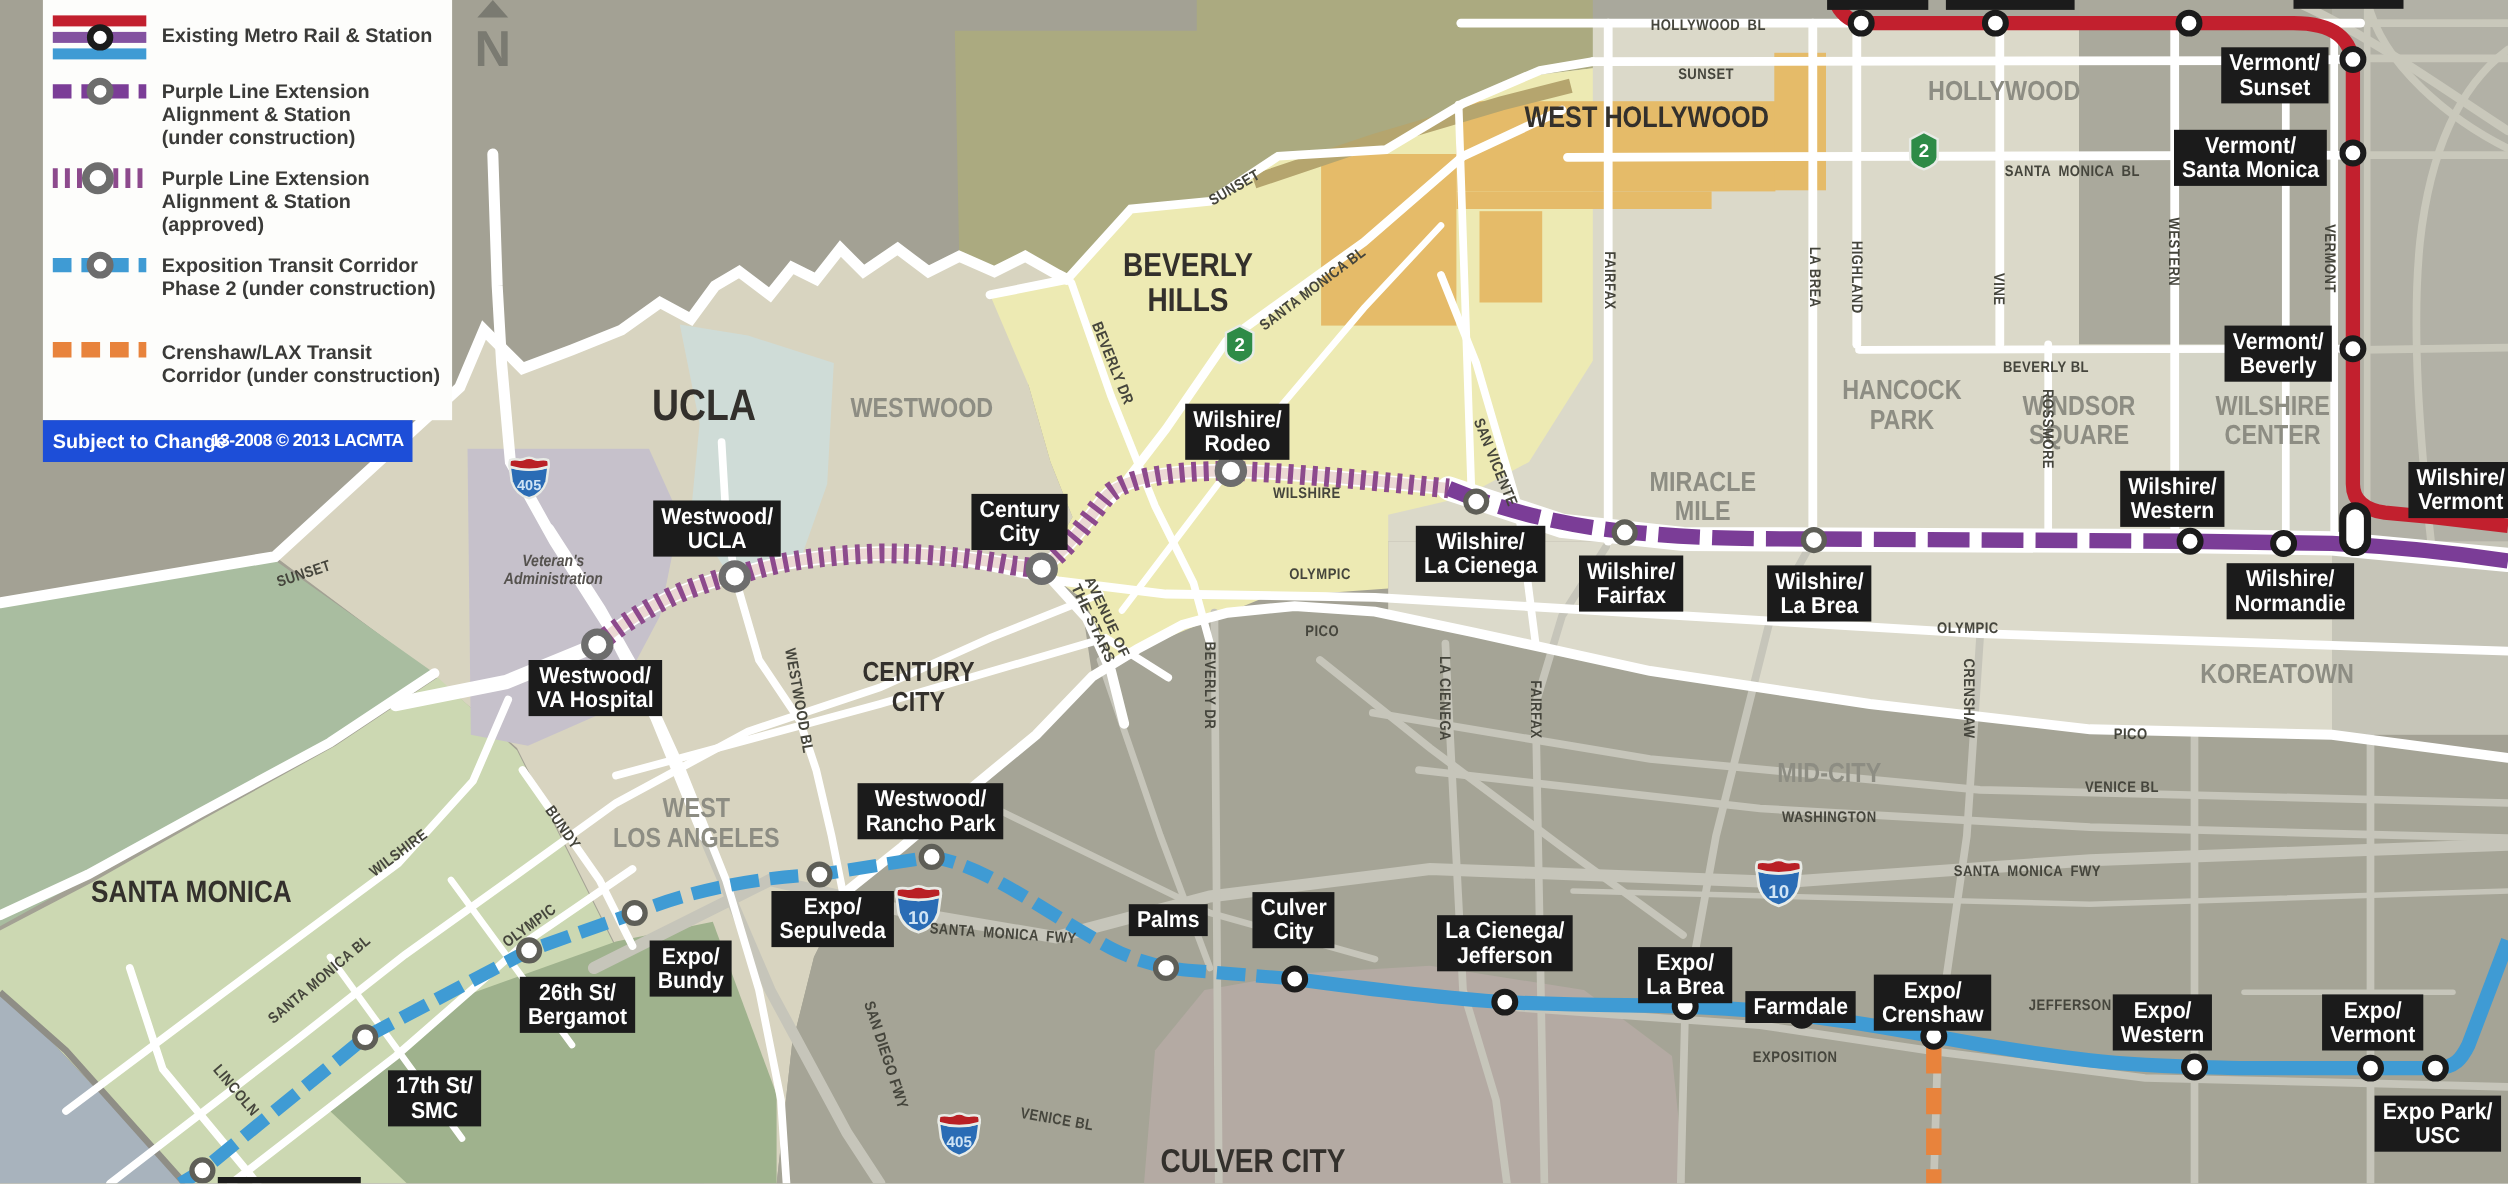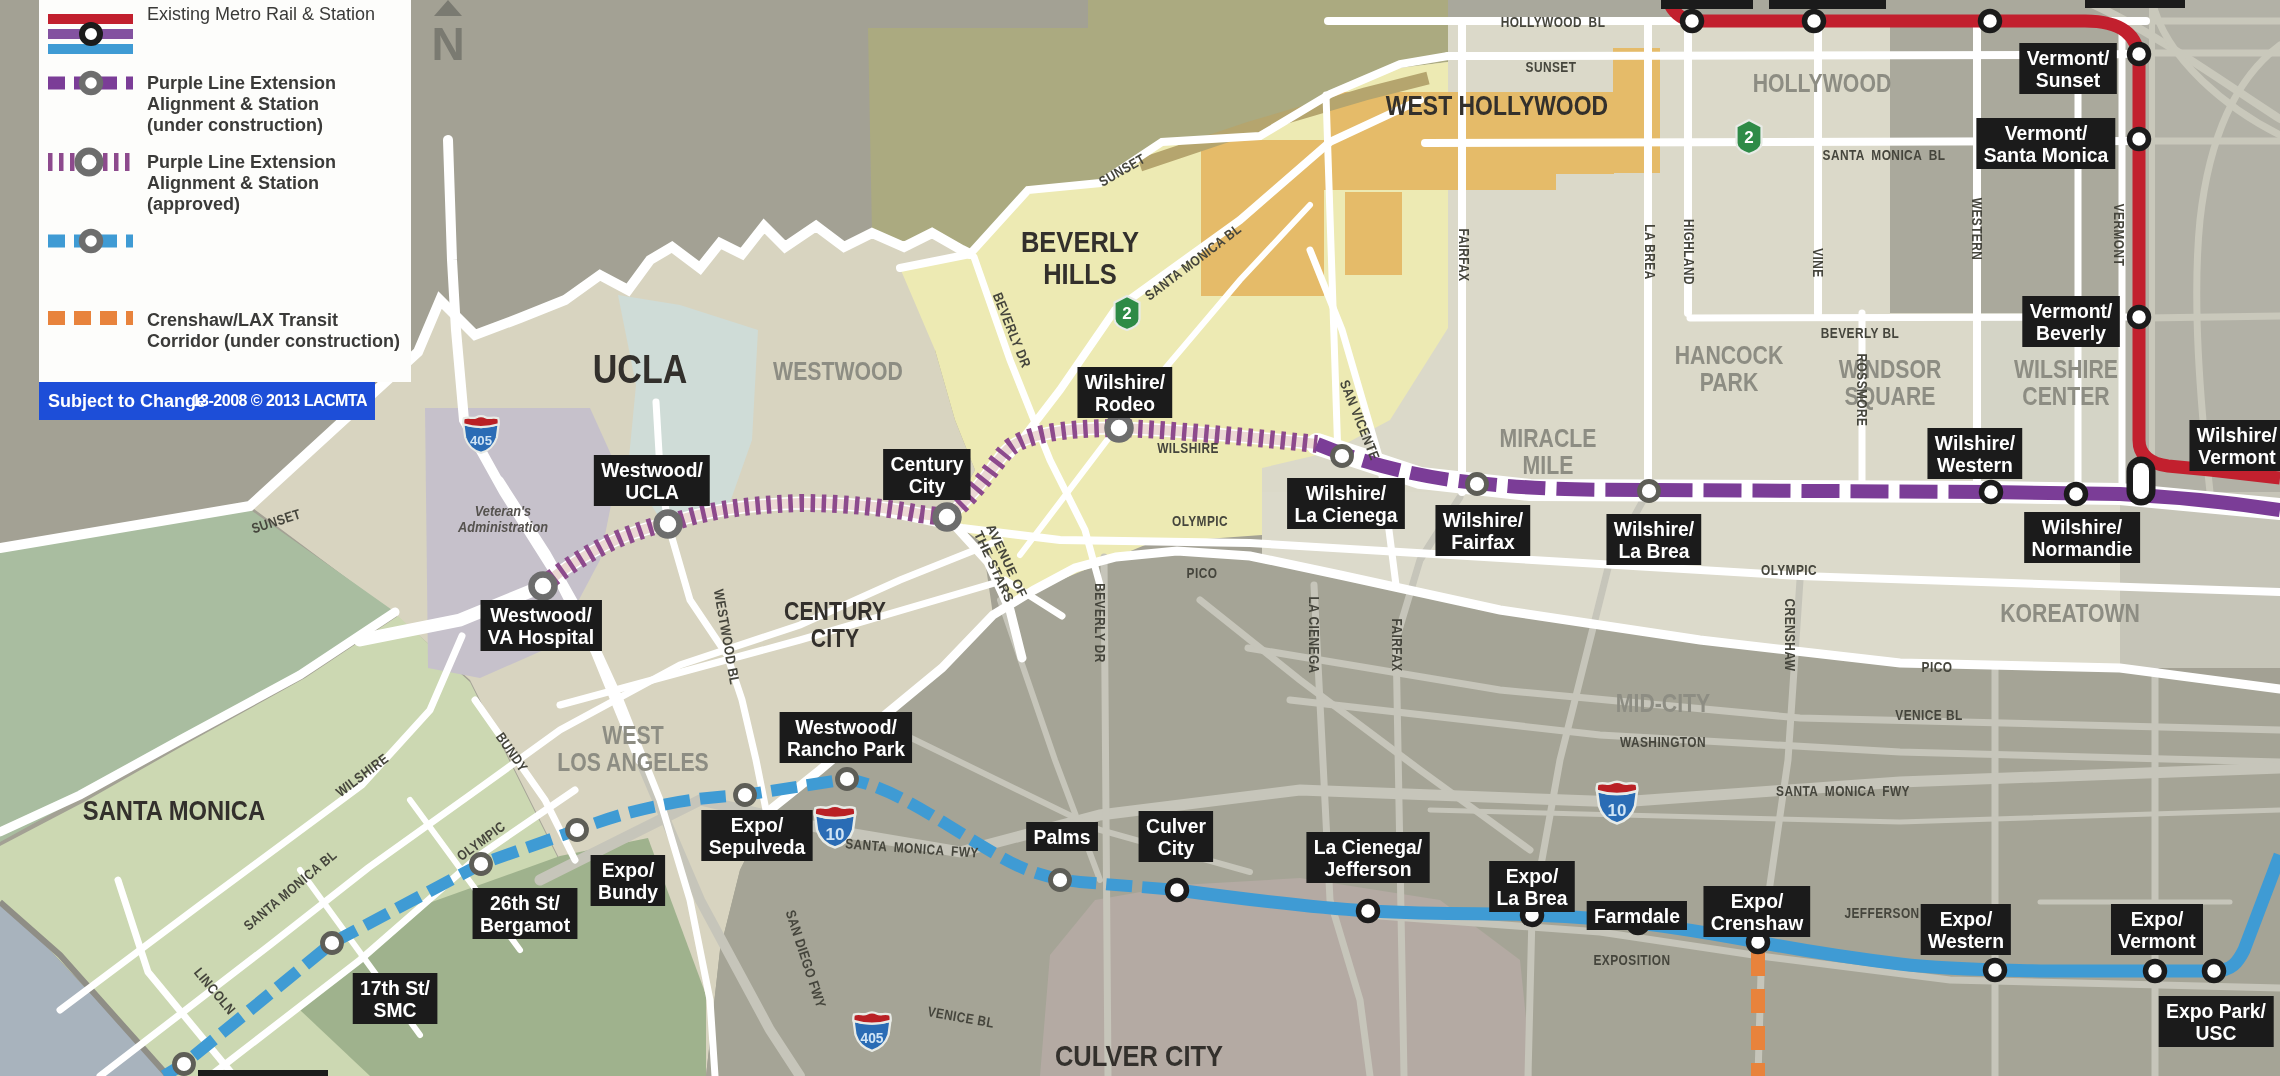--- a/index.html
+++ b/index.html
@@ -313,23 +313,24 @@
 
 <line x1="9" y1="162" x2="94" y2="162" stroke="#8d4a8d" stroke-width="18" stroke-dasharray="4.5 6.5"></line>
 <circle cx="50" cy="162" r="11" fill="#fff" stroke="#6d6d6d" stroke-width="7"></circle>
 
 <line x1="9" y1="241" x2="94" y2="241" stroke="#3f9bd4" stroke-width="13" stroke-dasharray="17 9"></line>
 <circle cx="52" cy="241" r="9" fill="#fff" stroke="#6d6d6d" stroke-width="6.5"></circle>
 
 <line x1="9" y1="318" x2="94" y2="318" stroke="#e8833c" stroke-width="14" stroke-dasharray="17 9"></line>
 </svg>
 
-<div style="position:absolute;left:108px;top:4px;font-size:18px;font-weight:normal;color:#3a3a38;line-height:20px;white-space:nowrap;">Existing Metro Rail &amp; Station</div>
+<div style="position:absolute;left:108px;top:22px;font-size:18px;font-weight:bold;color:#3a3a38;line-height:20px;white-space:nowrap;">Existing Metro Rail &amp; Station</div>
 <div style="position:absolute;left:108px;top:73px;font-size:18px;font-weight:bold;color:#3a3a38;line-height:21px;white-space:nowrap;">Purple Line Extension<br>Alignment &amp; Station<br>(under construction)</div>
 <div style="position:absolute;left:108px;top:152px;font-size:18px;font-weight:bold;color:#3a3a38;line-height:21px;white-space:nowrap;">Purple Line Extension<br>Alignment &amp; Station<br>(approved)</div>
+<div style="position:absolute;left:108px;top:231px;font-size:18px;font-weight:bold;color:#3a3a38;line-height:21px;white-space:nowrap;">Exposition Transit Corridor<br>Phase 2 (under construction)</div>
 <div style="position:absolute;left:108px;top:310px;font-size:18px;font-weight:bold;color:#3a3a38;line-height:21px;white-space:nowrap;">Crenshaw/LAX Transit<br>Corridor (under construction)</div>
 </div>
 
 <div style="position:absolute;left:39px;top:382px;width:336px;height:38px;background:#1d4ed8;z-index:10;">
 <div style="position:absolute;left:9px;top:9px;font-size:18px;font-weight:bold;color:#fff;">Subject to Change</div>
 <div style="position:absolute;right:8px;top:10px;font-size:16px;font-weight:bold;color:#fff;letter-spacing:-0.5px;">13-2008 © 2013 LACMTA</div>
 </div>
 
 <div class="sl" style="left:2068px;top:43px;">Vermont/<br>Sunset</div>
 

